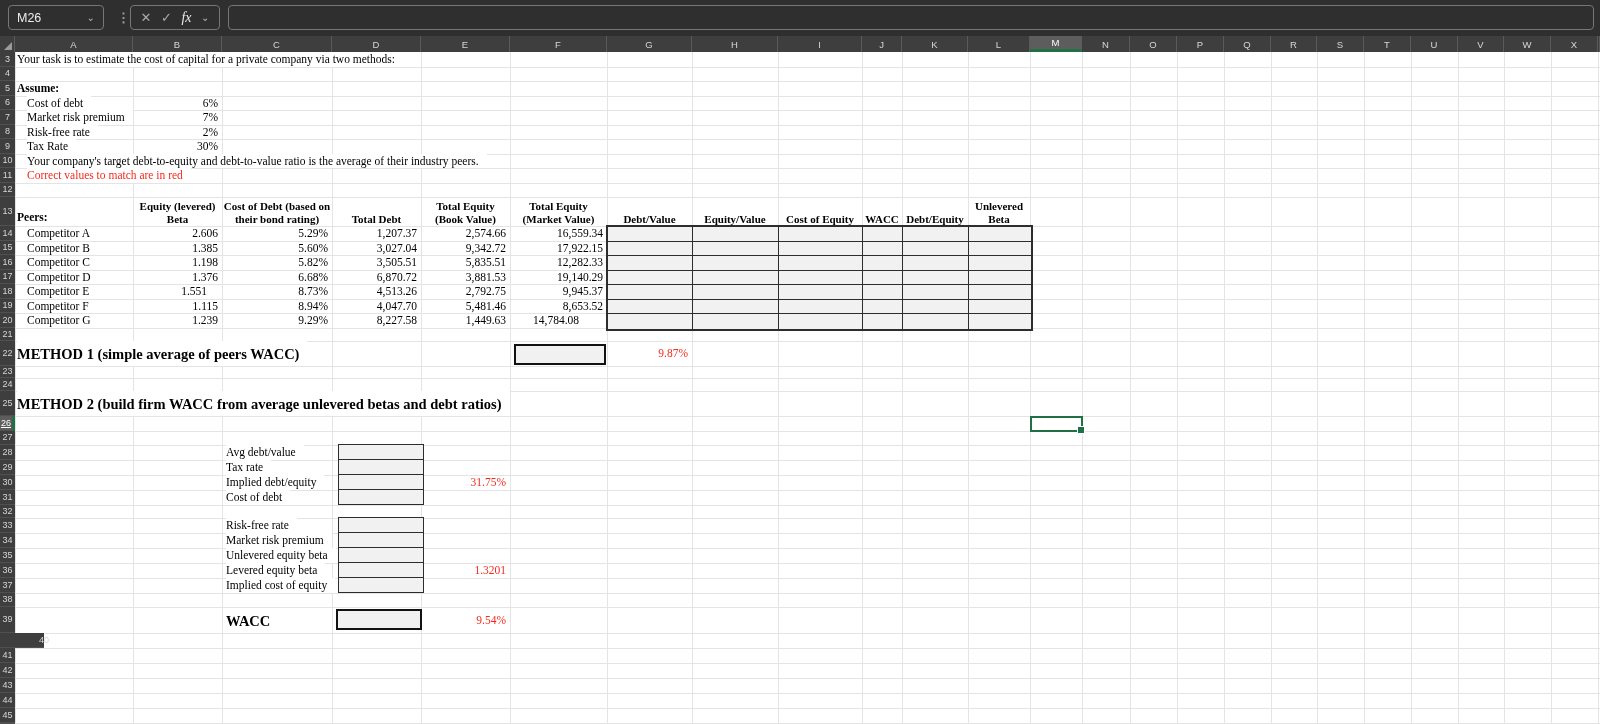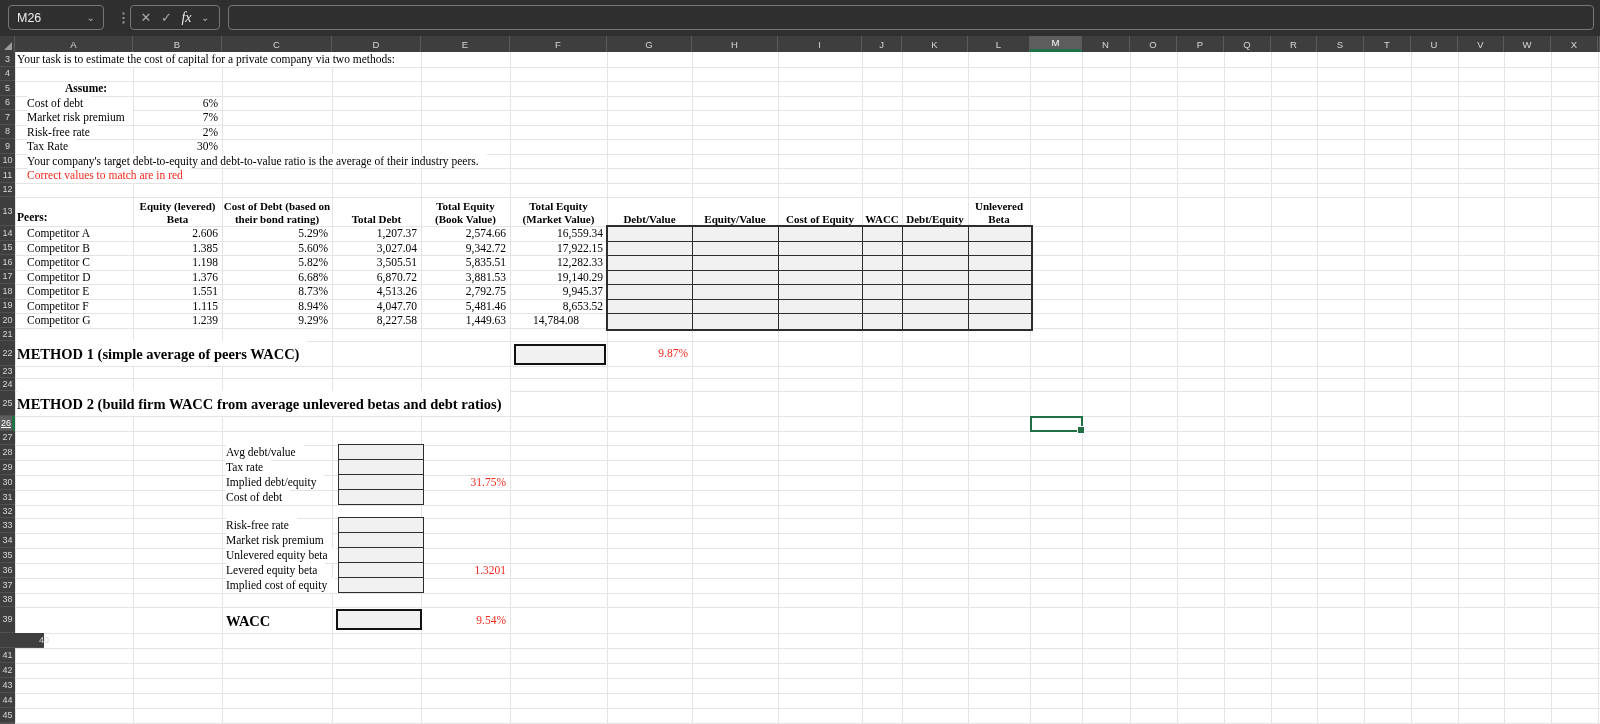--- a/index.html
+++ b/index.html
@@ -201,21 +201,21 @@
       <div class="gl" style="left: 15px; top: 593px; width: 1585px; height: 1px;"></div>
       <div class="gl" style="left: 15px; top: 606.5px; width: 1585px; height: 1px;"></div>
       <div class="gl" style="left: 15px; top: 632.5px; width: 1585px; height: 1px;"></div>
       <div class="gl" style="left: 15px; top: 647.5px; width: 1585px; height: 1px;"></div>
       <div class="gl" style="left: 15px; top: 662.5px; width: 1585px; height: 1px;"></div>
       <div class="gl" style="left: 15px; top: 677.5px; width: 1585px; height: 1px;"></div>
       <div class="gl" style="left: 15px; top: 692.5px; width: 1585px; height: 1px;"></div>
       <div class="gl" style="left: 15px; top: 707.5px; width: 1585px; height: 1px;"></div>
       <div class="gl" style="left: 15px; top: 722.5px; width: 1585px; height: 1px;"></div>
       <div class="txt spill" style="top: 52px; height: 14.5px; left: 17px; width: auto; line-height: 14.5px;">Your task is to estimate the cost of capital for a private company via two methods:</div>
-      <div class="txt bold" style="top: 81px; height: 14.5px; left: 17px; width: 116px; line-height: 14.5px; padding-left: 48px;">Assume:</div>
+      <div class="txt bold" style="top: 81px; height: 14.5px; left: 17px; width: 116px; line-height: 14.5px;">Assume:</div>
       <div class="txt spill" style="top: 95.5px; height: 14.5px; left: 27px; width: auto; line-height: 14.5px;">Cost of debt</div>
       <div class="txt r" style="top: 95.5px; height: 14.5px; left: 133px; width: 89px; line-height: 14.5px;">6%</div>
       <div class="txt spill" style="top: 110px; height: 14.5px; left: 27px; width: auto; line-height: 14.5px;">Market risk premium</div>
       <div class="txt r" style="top: 110px; height: 14.5px; left: 133px; width: 89px; line-height: 14.5px;">7%</div>
       <div class="txt spill" style="top: 124.5px; height: 14.5px; left: 27px; width: auto; line-height: 14.5px;">Risk-free rate</div>
       <div class="txt r" style="top: 124.5px; height: 14.5px; left: 133px; width: 89px; line-height: 14.5px;">2%</div>
       <div class="txt spill" style="top: 139px; height: 14.5px; left: 27px; width: auto; line-height: 14.5px;">Tax Rate</div>
       <div class="txt r" style="top: 139px; height: 14.5px; left: 133px; width: 89px; line-height: 14.5px;">30%</div>
       <div class="txt spill" style="top: 153.5px; height: 14.5px; left: 27px; width: auto; line-height: 14.5px;">Your company's target debt-to-equity and debt-to-value ratio is the average of their industry peers.</div>
       <div class="txt spill red" style="top: 168px; height: 14.5px; left: 27px; width: auto; line-height: 14.5px;">Correct values to match are in red</div>
@@ -254,21 +254,21 @@
       <div class="txt r" style="top: 255px; height: 14.5px; left: 332px; width: 89px; line-height: 14.5px;">3,505.51</div>
       <div class="txt r" style="top: 255px; height: 14.5px; left: 421px; width: 89px; line-height: 14.5px;">5,835.51</div>
       <div class="txt r" style="top: 255px; height: 14.5px; left: 510px; width: 97px; line-height: 14.5px;">12,282.33</div>
       <div class="txt" style="top: 269.5px; height: 14.5px; left: 27px; width: 106px; line-height: 14.5px;">Competitor D</div>
       <div class="txt r" style="top: 269.5px; height: 14.5px; left: 133px; width: 89px; line-height: 14.5px;">1.376</div>
       <div class="txt r" style="top: 269.5px; height: 14.5px; left: 222px; width: 110px; line-height: 14.5px;">6.68%</div>
       <div class="txt r" style="top: 269.5px; height: 14.5px; left: 332px; width: 89px; line-height: 14.5px;">6,870.72</div>
       <div class="txt r" style="top: 269.5px; height: 14.5px; left: 421px; width: 89px; line-height: 14.5px;">3,881.53</div>
       <div class="txt r" style="top: 269.5px; height: 14.5px; left: 510px; width: 97px; line-height: 14.5px;">19,140.29</div>
       <div class="txt" style="top: 284px; height: 14.5px; left: 27px; width: 106px; line-height: 14.5px;">Competitor E</div>
-      <div class="txt r" style="top: 284px; height: 17px; left: 133px; width: 89px; line-height: 14.5px;">1.551</div>
+      <div class="txt r" style="top: 284px; height: 17px; left: 122px; width: 89px; line-height: 14.5px;">1.551</div>
       <div class="txt r" style="top: 284px; height: 14.5px; left: 222px; width: 110px; line-height: 14.5px;">8.73%</div>
       <div class="txt r" style="top: 284px; height: 14.5px; left: 332px; width: 89px; line-height: 14.5px;">4,513.26</div>
       <div class="txt r" style="top: 284px; height: 14.5px; left: 421px; width: 89px; line-height: 14.5px;">2,792.75</div>
       <div class="txt r" style="top: 284px; height: 14.5px; left: 510px; width: 97px; line-height: 14.5px;">9,945.37</div>
       <div class="txt" style="top: 298.5px; height: 14.5px; left: 27px; width: 106px; line-height: 14.5px;">Competitor F</div>
       <div class="txt r" style="top: 298.5px; height: 14.5px; left: 133px; width: 89px; line-height: 14.5px;">1.115</div>
       <div class="txt r" style="top: 298.5px; height: 14.5px; left: 222px; width: 110px; line-height: 14.5px;">8.94%</div>
       <div class="txt r" style="top: 298.5px; height: 14.5px; left: 332px; width: 89px; line-height: 14.5px;">4,047.70</div>
       <div class="txt r" style="top: 298.5px; height: 14.5px; left: 421px; width: 89px; line-height: 14.5px;">5,481.46</div>
       <div class="txt r" style="top: 298.5px; height: 14.5px; left: 510px; width: 97px; line-height: 14.5px;">8,653.52</div>

